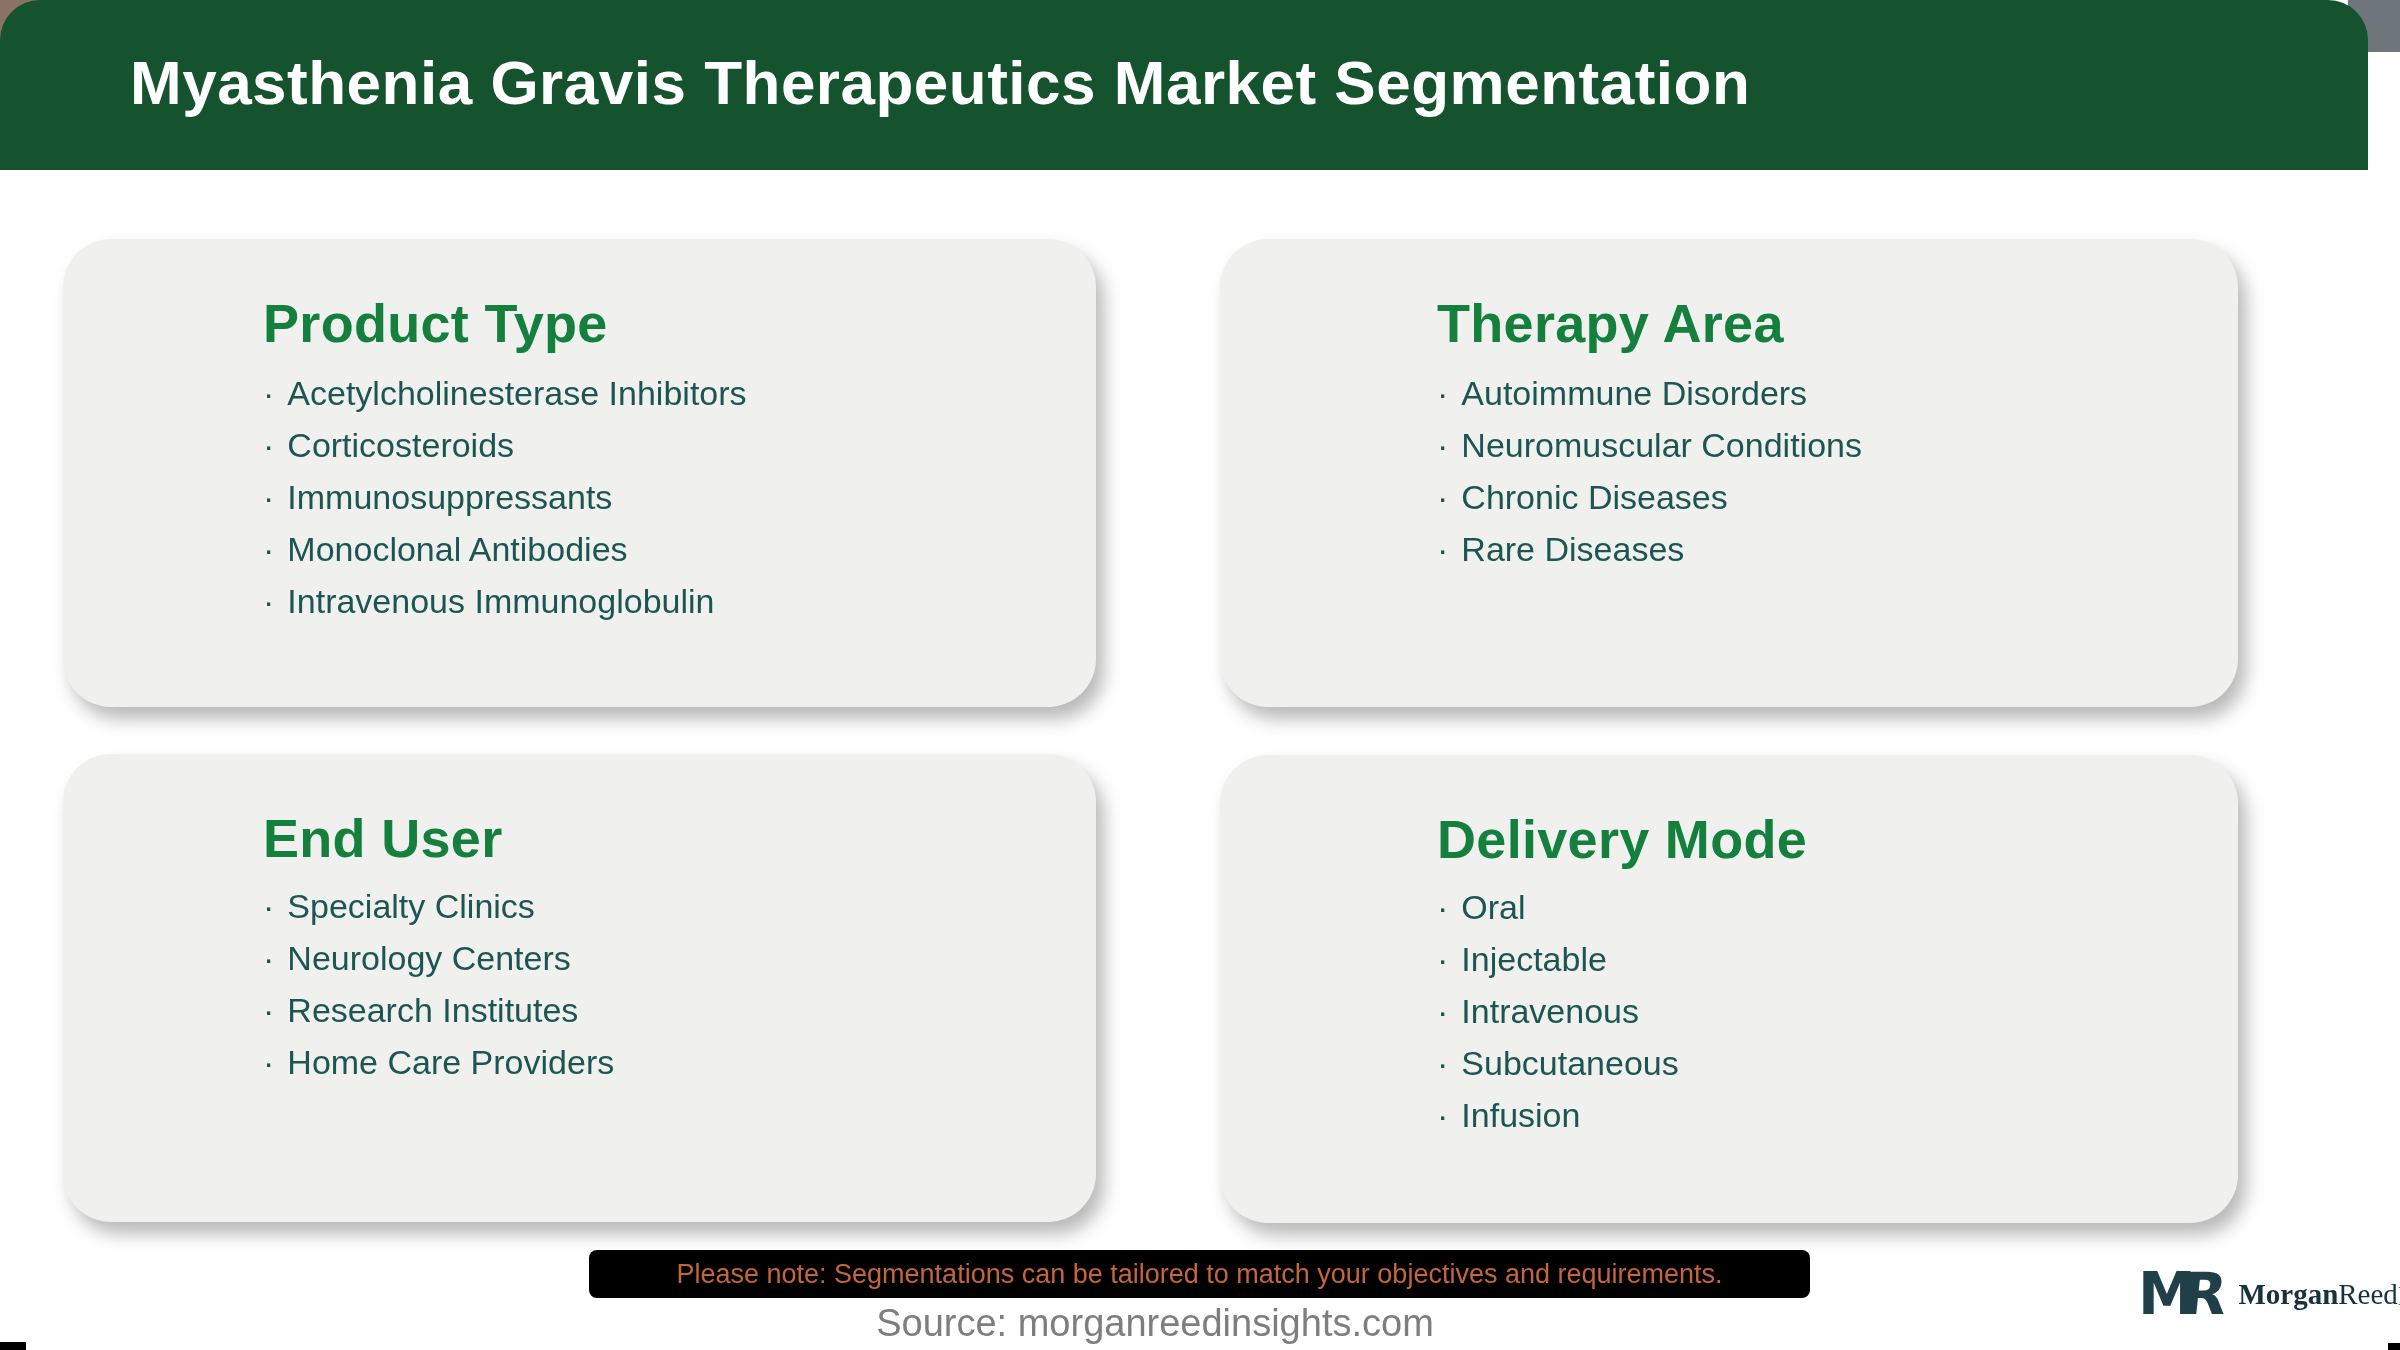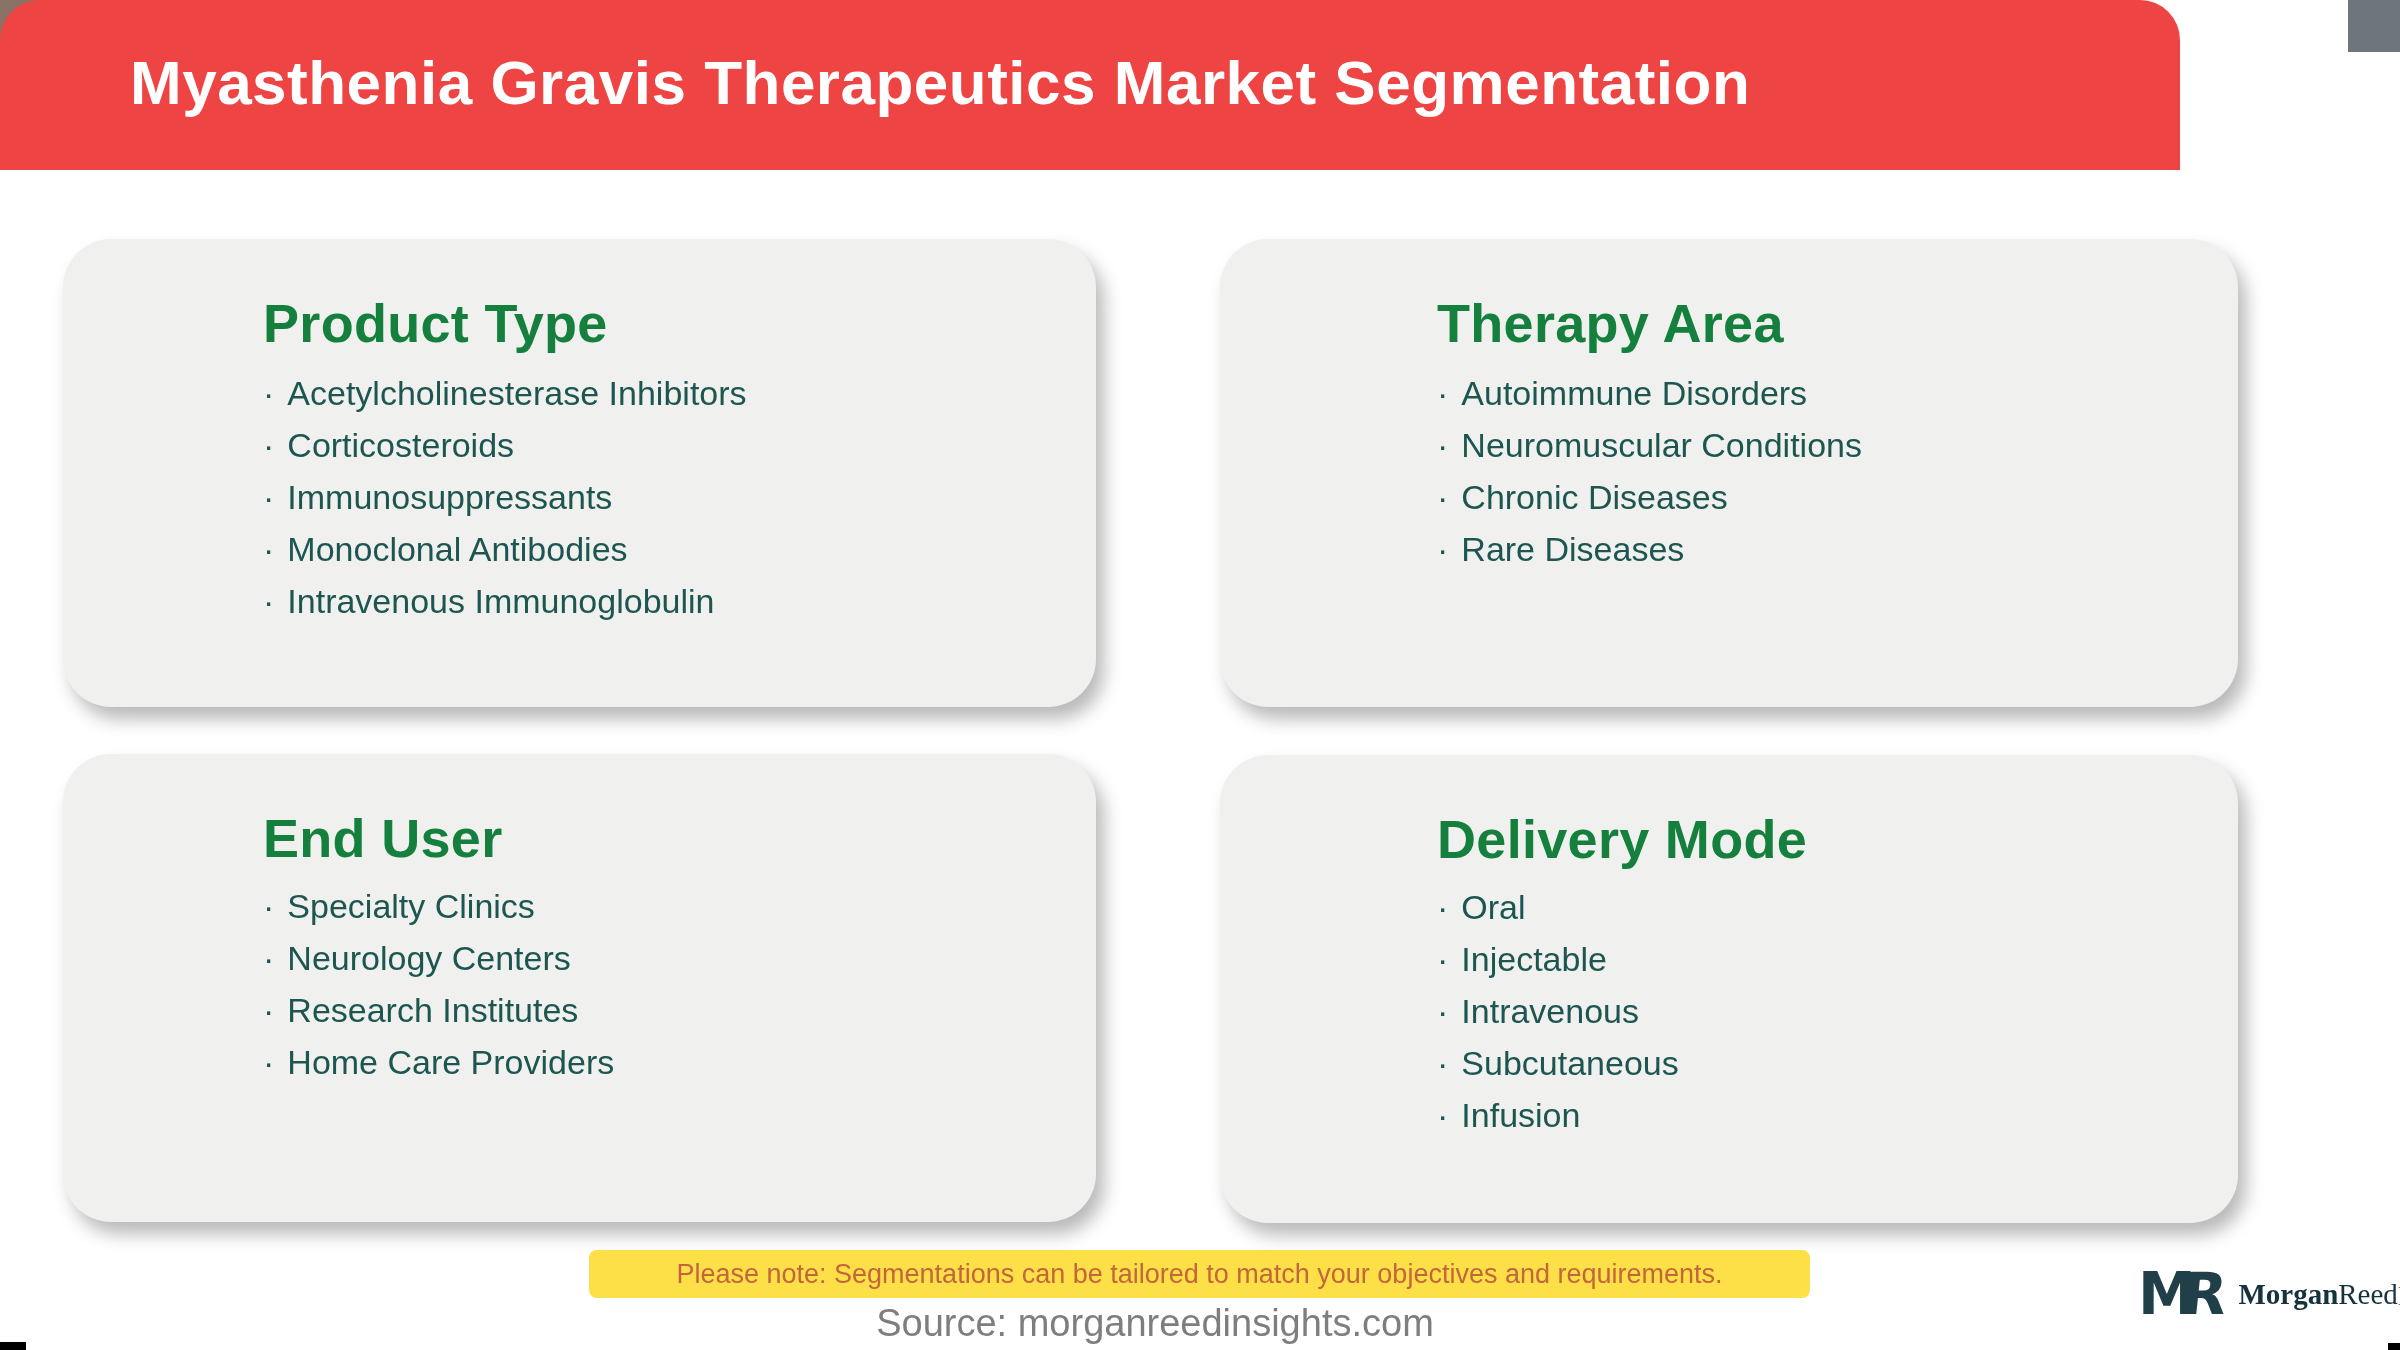--- a/index.html
+++ b/index.html
@@ -6,22 +6,22 @@
   .page {
     position:relative; width:2400px; height:1350px; overflow:hidden;
     background:#ffffff; font-family:"Liberation Sans", sans-serif;
   }
 
   
   .artifact-tl { position:absolute; left:0; top:0; width:46px; height:46px; background:#8b7266; z-index:1; }
   .artifact-tr { position:absolute; right:0; top:0; width:52px; height:52px; background:#6e767b; z-index:1; }
 
   .header {
-    position:absolute; left:0; top:0; width:2180px; height:170px;
-    background:#ef4444; border-radius:40px 40px 0 0;
+    position:absolute; left:0; top:0; width:2368px; height:170px;
+    background:#14532d; border-radius:40px 40px 0 0;
     display:flex; align-items:center; z-index:2;
   }
   .header h1 {
     margin:0 0 6px 130px; color:#ffffff; font-size:62px; font-weight:bold;
     letter-spacing:0.5px; white-space:nowrap;
   }
 
   .card {
     position:absolute; background:#f0f0ef; border-radius:48px;
     box-shadow:8px 12px 18px rgba(0,0,0,0.28);
@@ -39,21 +39,21 @@
   .card-3 h2, .card-4 h2 { margin-bottom:16px; }
   .card ul { list-style:none; margin:0; padding:0; }
   .card li {
     display:flex; align-items:baseline; color:#1d5650;
     font-size:34px; line-height:52px; font-weight:normal; white-space:nowrap;
   }
   .bullet { margin-right:13px; color:#1d5650; }
 
   .note {
     position:absolute; left:589px; top:1250px; width:1221px; height:48px;
-    background:#fde047; border-radius:8px; z-index:2;
+    background:#000000; border-radius:8px; z-index:2;
     display:flex; align-items:center; justify-content:center;
   }
   .note span { color:#c4653c; font-size:27px; white-space:nowrap; }
 
   .source {
     position:absolute; left:0; top:1302px; width:2310px; text-align:center;
     color:#7e7e7e; font-size:38px; z-index:2;
   }
 
   .logo { position:absolute; left:2138px; top:1266px; display:flex; align-items:center; z-index:3; }

